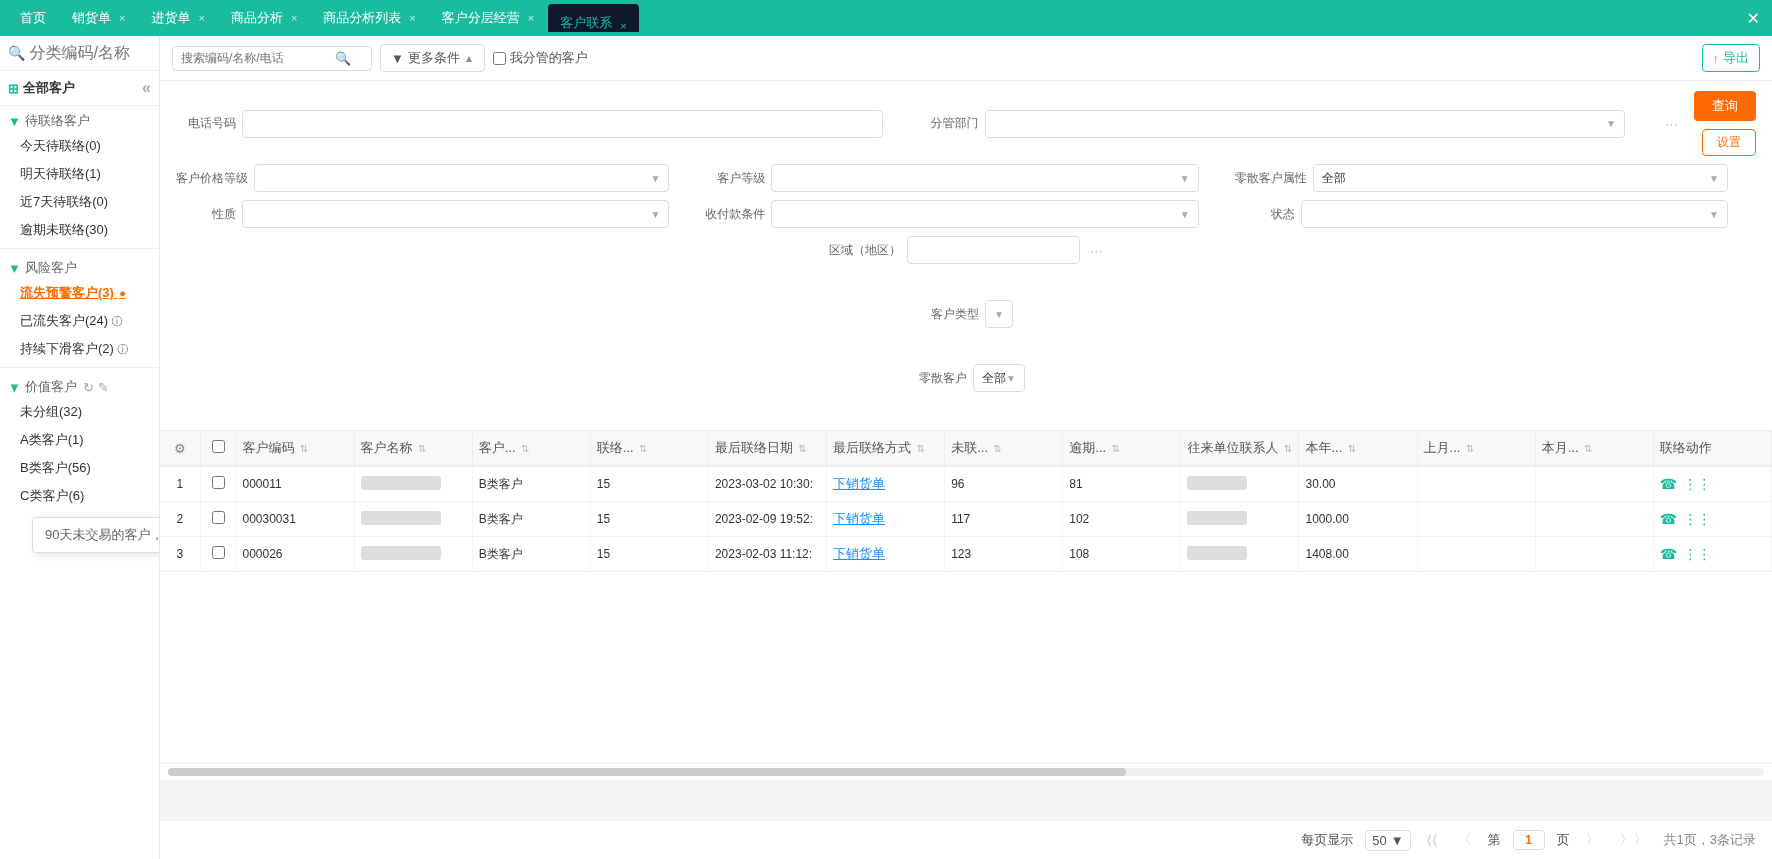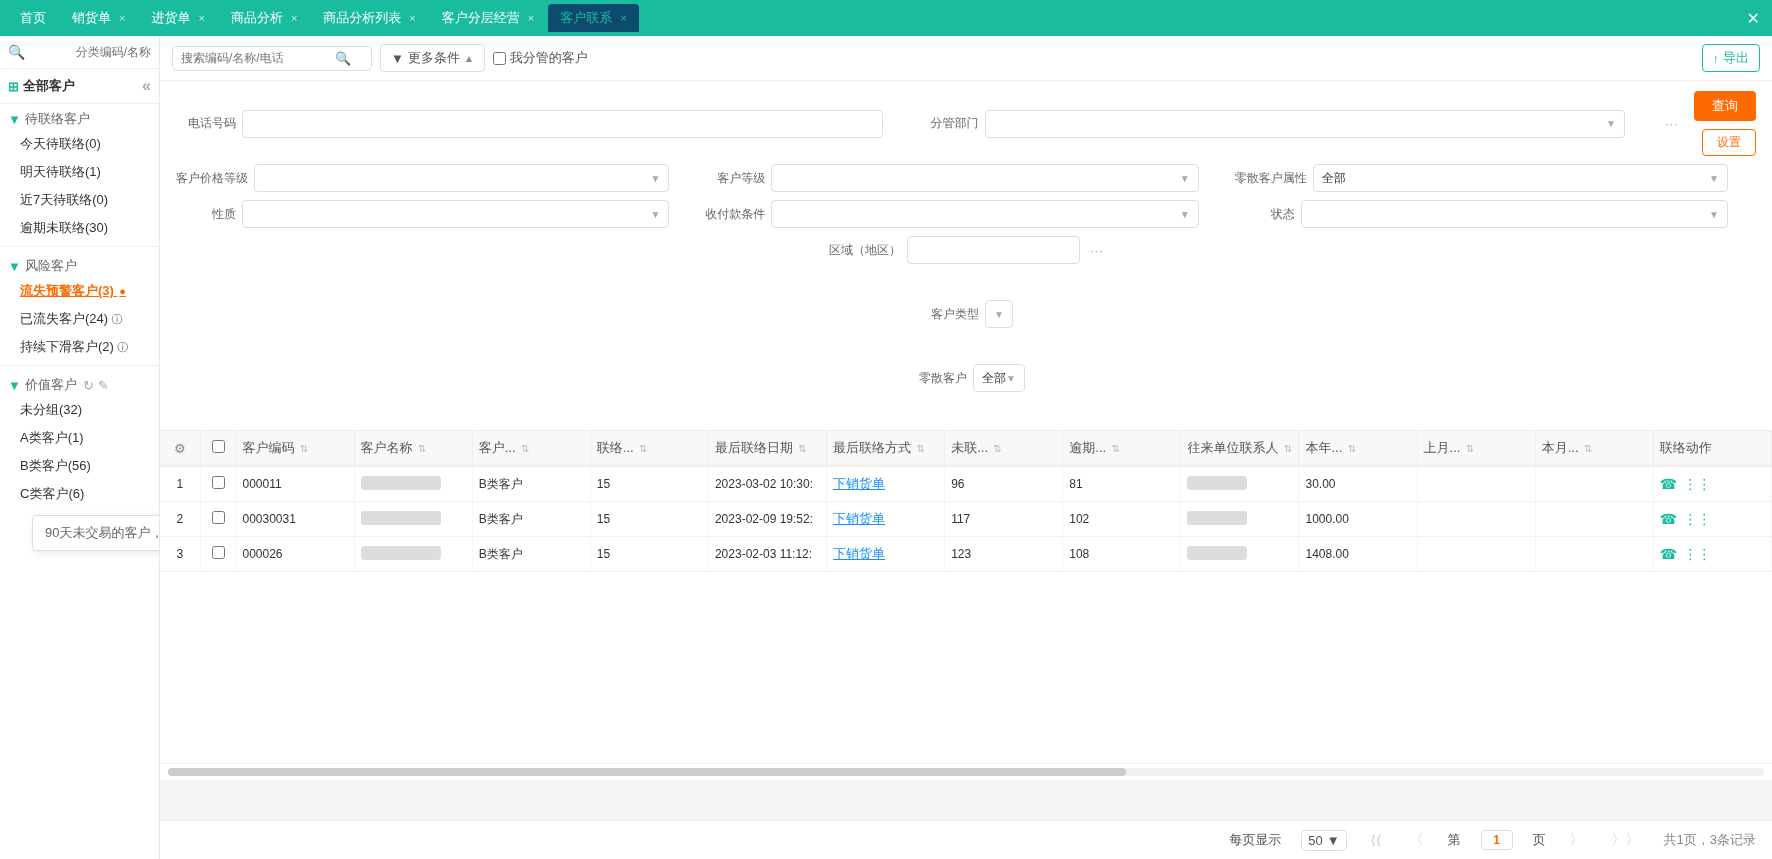--- a/index.html
+++ b/index.html
@@ -8,39 +8,39 @@
     
     .top-nav {
       display: flex; align-items: center; background: #1abca0; height: 36px; padding: 0 8px;
       color: white; gap: 2px;
     }
     .nav-tab {
       display: flex; align-items: center; height: 28px; padding: 0 12px; border-radius: 4px 4px 0 0;
       color: white; cursor: pointer; font-size: 13px; gap: 4px; white-space: nowrap;
     }
     .nav-tab.home { background: transparent; }
-    .nav-tab.active { background: #0c4a6e; color: #1abca0; }
+    .nav-tab.active { background: #0f172a; color: #1abca0; align-items: flex-end; }
     .nav-tab .close-x { color: rgba(255,255,255,0.7); font-size: 11px; margin-left: 4px; cursor: pointer; }
     .nav-tab.active .close-x { color: #1abca0; }
     .nav-spacer { flex: 1; }
     .nav-close-btn { color: white; font-size: 16px; cursor: pointer; padding: 4px; }
 
     
     .main-layout { display: flex; height: calc(859px - 36px); }
 
     
     .sidebar {
       width: 160px; background: white; border-right: 1px solid #e8e8e8;
       overflow-y: auto; flex-shrink: 0;
     }
     .sidebar-search {
       display: flex; align-items: center; padding: 8px; border-bottom: 1px solid #eee; gap: 4px;
     }
     .sidebar-search input {
-      border: none; outline: none; width: 100%; font-size: 12px; color: #1d4ed8; text-align: right;
+      border: none; outline: none; width: 100%; font-size: 16px; color: #1d4ed8;
     }
     .search-icon-s { color: #aaa; font-size: 14px; }
     .sidebar-header {
       display: flex; align-items: center; padding: 8px 8px; font-weight: bold; color: #333;
       font-size: 13px; gap: 4px; border-bottom: 1px solid #eee; position: relative;
     }
     .sidebar-header .collapse-btn { position: absolute; right: 8px; color: #aaa; cursor: pointer; font-size: 16px; }
     .sidebar-group-label {
       padding: 6px 8px 2px; color: #666; font-size: 12px; display: flex; align-items: center; gap: 4px; cursor: pointer;
     }
@@ -135,21 +135,21 @@
     .link-text { color: #1890ff; cursor: pointer; text-decoration: underline; }
     .gear-icon { color: #888; cursor: pointer; }
     .row-num { color: #888; text-align: center; }
     .action-icons { display: flex; gap: 6px; align-items: center; }
     .action-icon { color: #1abca0; cursor: pointer; font-size: 14px; }
     .action-grid { color: #1abca0; cursor: pointer; font-size: 14px; }
 
     
     .pagination {
       display: flex; align-items: center; justify-content: flex-end; padding: 8px 16px;
-      background: white; border-top: 1px solid #eee; gap: 20px; font-size: 12px; color: #555;
+      background: white; border-top: 1px solid #eee; gap: 12px; font-size: 12px; color: #555;
       flex-shrink: 0;
       margin-top: 40px;
     }
     .page-size-select {
       display: flex; align-items: center; border: 1px solid #ddd; border-radius: 4px;
       padding: 2px 6px; gap: 4px; cursor: pointer;
     }
     .page-btn { cursor: pointer; color: #555; padding: 2px 4px; font-size: 14px; }
     .page-btn.disabled { color: #ccc; cursor: default; }
     .page-input {

